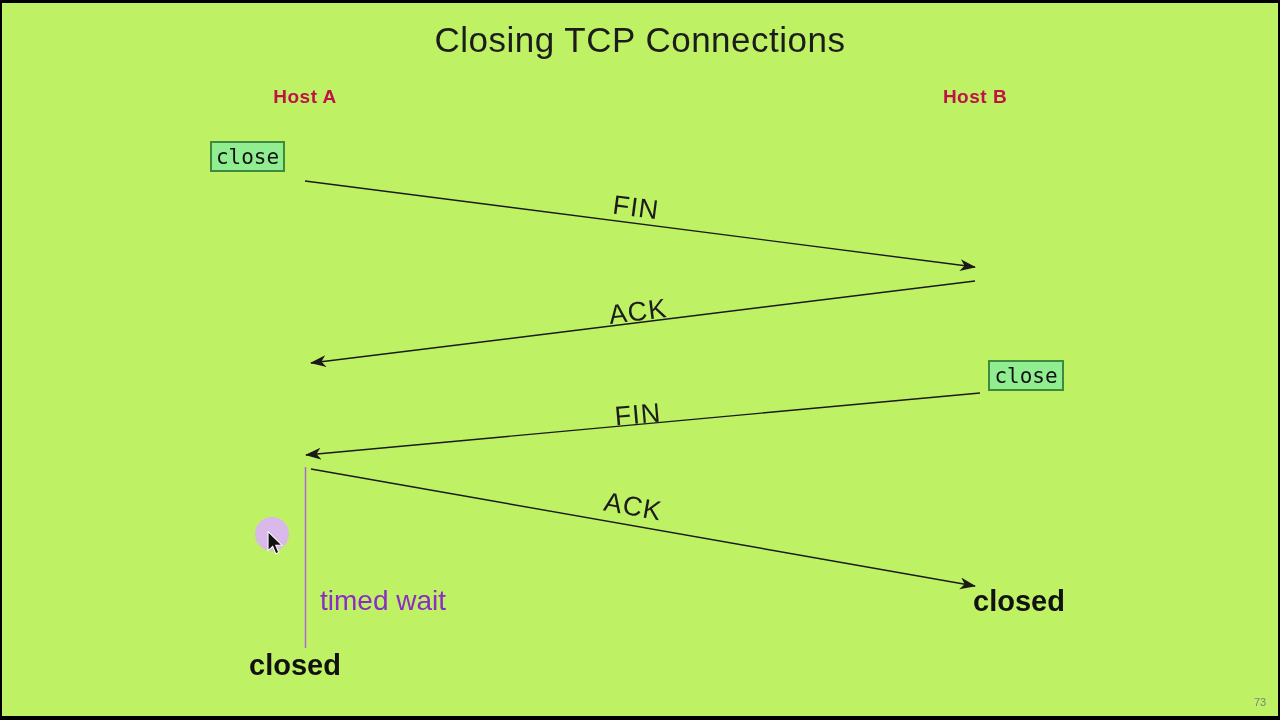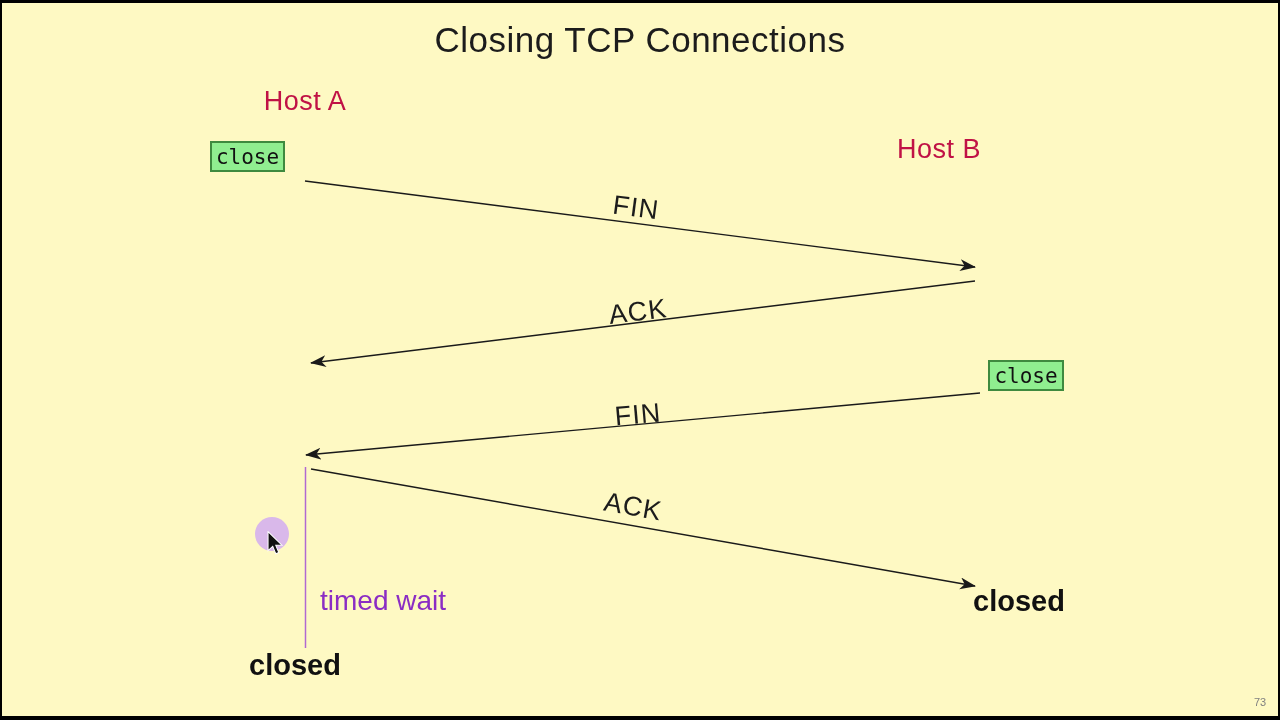--- a/index.html
+++ b/index.html
@@ -1,37 +1,37 @@
 <!DOCTYPE html>
 <html style="--host-label: #c01245; --close-box-bg: #90ee90; --close-box-border: #3f8a3f; --timed-wait-text: #8b2dc4; --timed-wait-line: #b069d2; --cursor-highlight: #d9b8ea; --arrow: #1a1a1a; --page-number: #808080;"><head>
 <meta charset="utf-8">
 <style>
   html,body{margin:0;padding:0;background:#000;}
   .stage{
     position:relative;width:1280px;height:720px;overflow:hidden;
-    background:#fef9c3;
+    background:#bef264;
     font-family:"Liberation Sans",sans-serif;
     -webkit-font-smoothing:antialiased;
   }
   .bar{position:absolute;background:#000;}
   .bar.top{left:0;top:0;width:1280px;height:3px;}
   .bar.bottom{left:0;top:716px;width:1280px;height:4px;}
   .bar.left{left:0;top:0;width:2px;height:720px;}
   .bar.right{left:1278px;top:0;width:2px;height:720px;}
 
   .title{
     position:absolute;left:0;top:20px;width:1280px;
     text-align:center;font-size:35px;color:#1c1c1c;letter-spacing:0.5px;
   }
   .host-label{
-    position:absolute;top:86px;font-size:27px;font-weight:normal;
+    position:absolute;top:86px;font-size:19px;font-weight:bold;
     color:var(--host-label,#c01245);letter-spacing:0.5px;
   }
   .host-a{left:305px;transform:translateX(-50%);}
-  .host-b{left:939px;transform:translateX(-50%);margin-top:48px;}
+  .host-b{left:975px;transform:translateX(-50%);}
 
   .close-box{
     position:absolute;box-sizing:border-box;
     background:var(--close-box-bg,#90ee90);
     border:2px solid var(--close-box-border,#3f8a3f);
     display:flex;align-items:center;justify-content:center;
     font-family:"DejaVu Sans Mono","Liberation Mono",monospace;
     font-size:21px;color:#111;text-align:right;
   }
   .close-a{left:210px;top:141px;width:75px;height:31px;}

